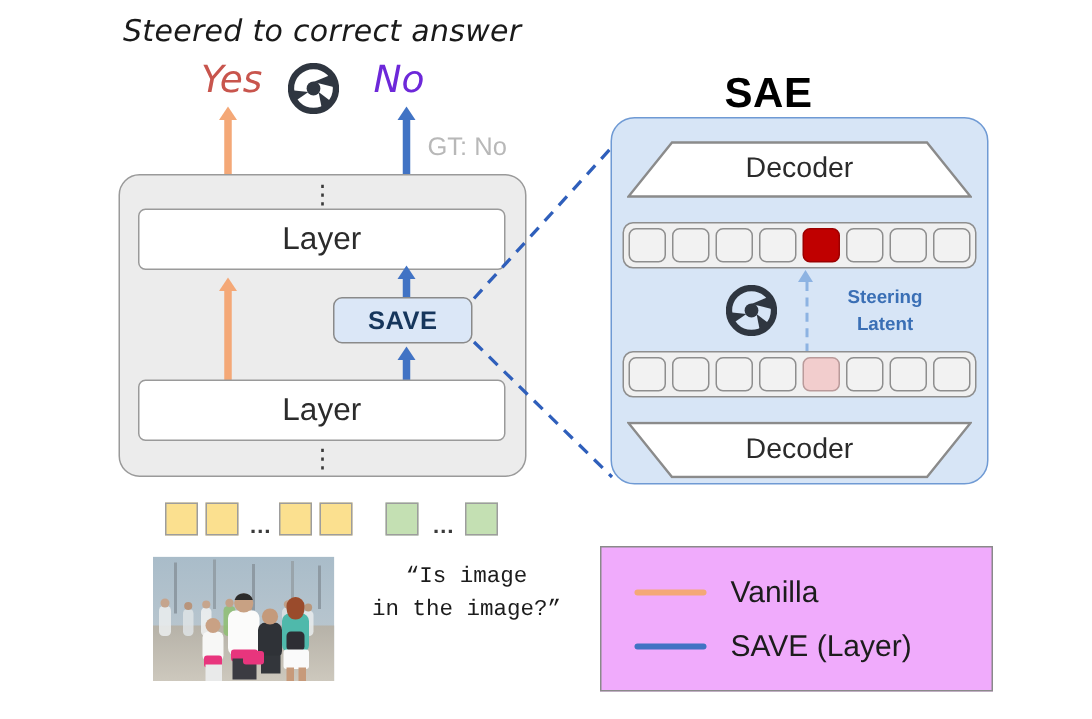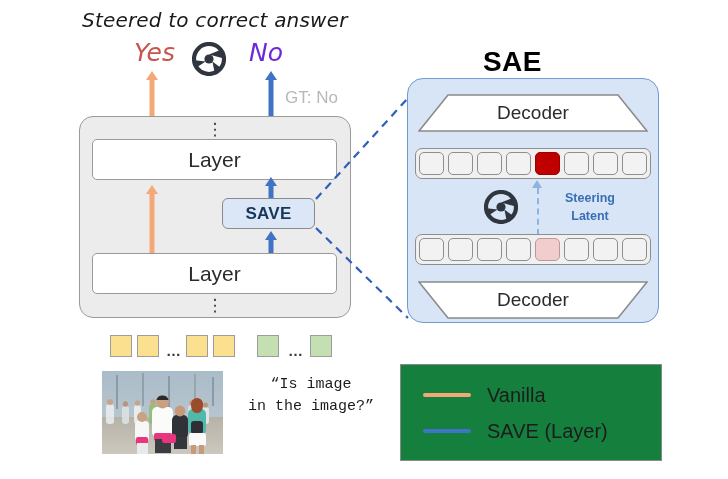--- a/index.html
+++ b/index.html
@@ -259,21 +259,21 @@
   }
 
   
   .callout { position: absolute; left: 0; top: 0; width: 728px; height: 479px; pointer-events: none; }
 
   
   .legend {
     position: absolute;
     left: 400px; top: 364px;
     width: 262px; height: 97px;
-    background: #15803d;
+    background: #f0abfc;
     border: 1.3px solid #8a8a8a;
     box-sizing: border-box;
     padding: 12px 0 16px 0;
   }
   .legend-row {
     display: flex;
     align-items: center;
     height: 36px;
     padding-left: 22px;
   }

